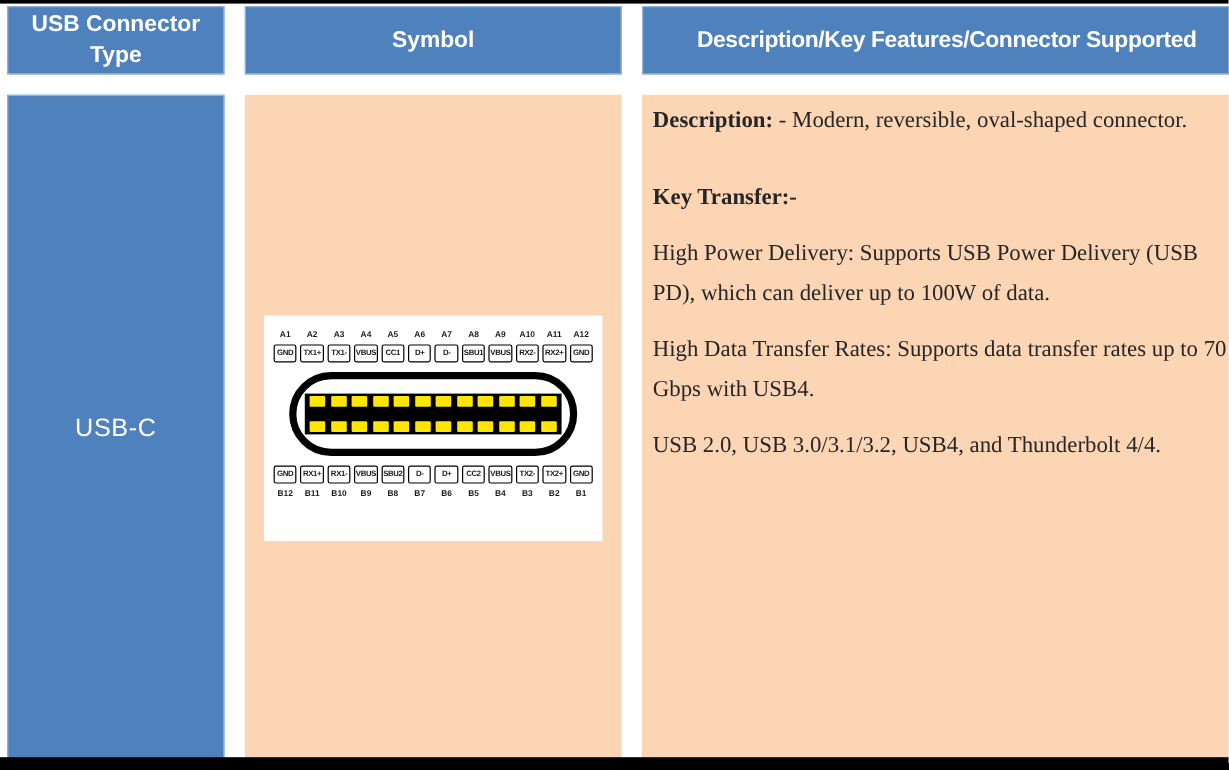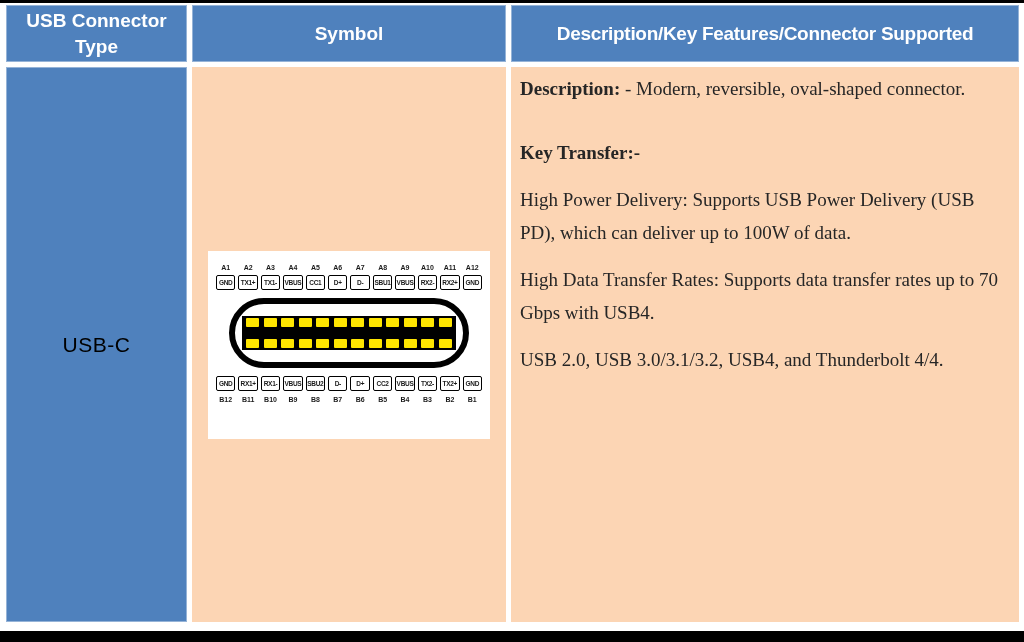--- a/index.html
+++ b/index.html
@@ -20,38 +20,38 @@
   .bottom-border {
     position:absolute; bottom:0; left:0;
     width:100%; height:11px; background:#000;
   }
   .usb-table {
     position:absolute; top:5px; left:6px;
     width:1013px;
     display:grid;
     grid-template-columns:181px 314px 508px;
     grid-template-rows:57px 555px;
-    gap:5px;
+    gap:17px;
   }
   .th {
     background:#4f81bd;
     border:1px solid #95b3d7;
     color:#ffffff;
     font-weight:bold;
     font-size:19px;
     line-height:1.35;
     display:flex; align-items:center; justify-content:center;
     text-align:center;
     padding:0 8px;
   }
   .th-desc { letter-spacing:-0.3px; padding:0 2px; }
   .td-type {
     background:#4f81bd;
     border:1px solid #95b3d7;
-    color:#000000;
+    color:#ffffff;
     font-size:21px;
     letter-spacing:0.5px;
     display:flex; align-items:center; justify-content:center;
   }
   .td-symbol {
     background:#fcd5b4;
     display:flex; align-items:center; justify-content:center;
   }
   .td-desc {
     background:#fcd5b4;

